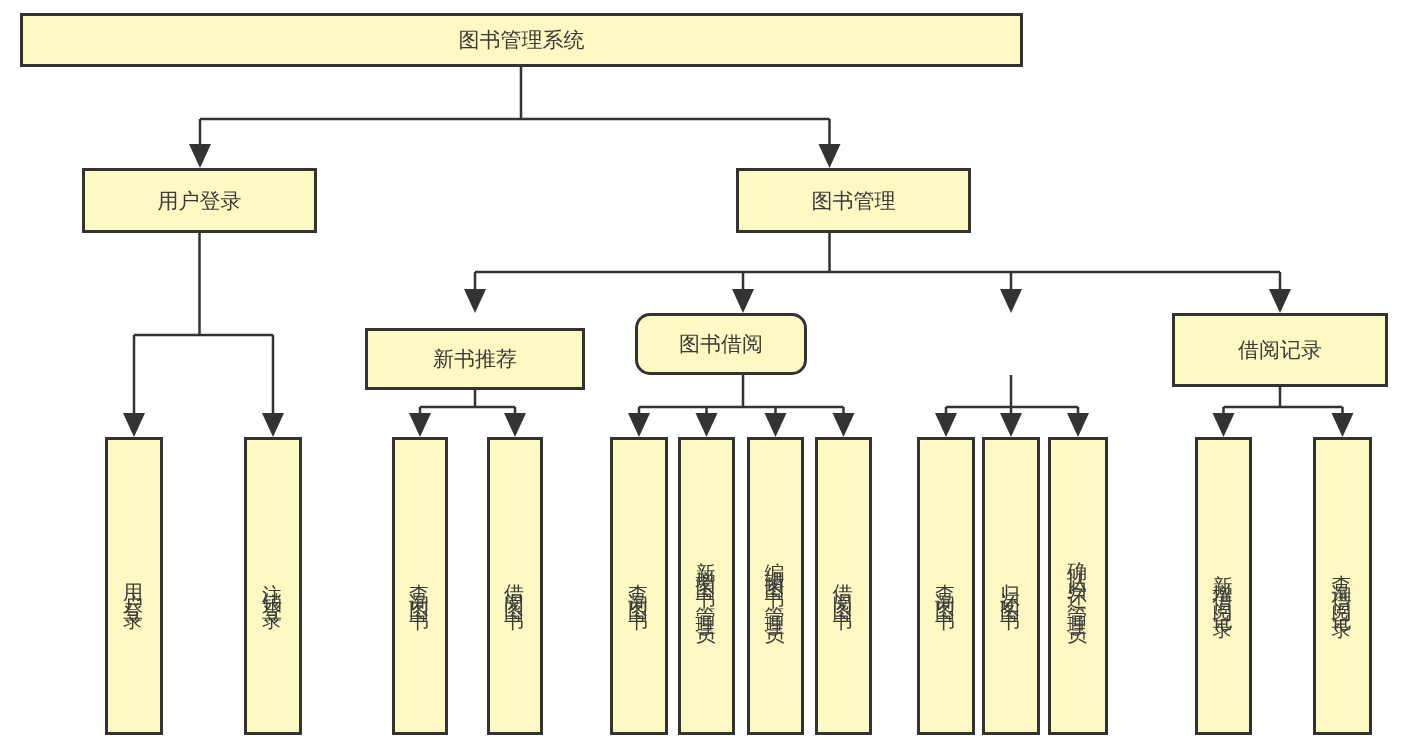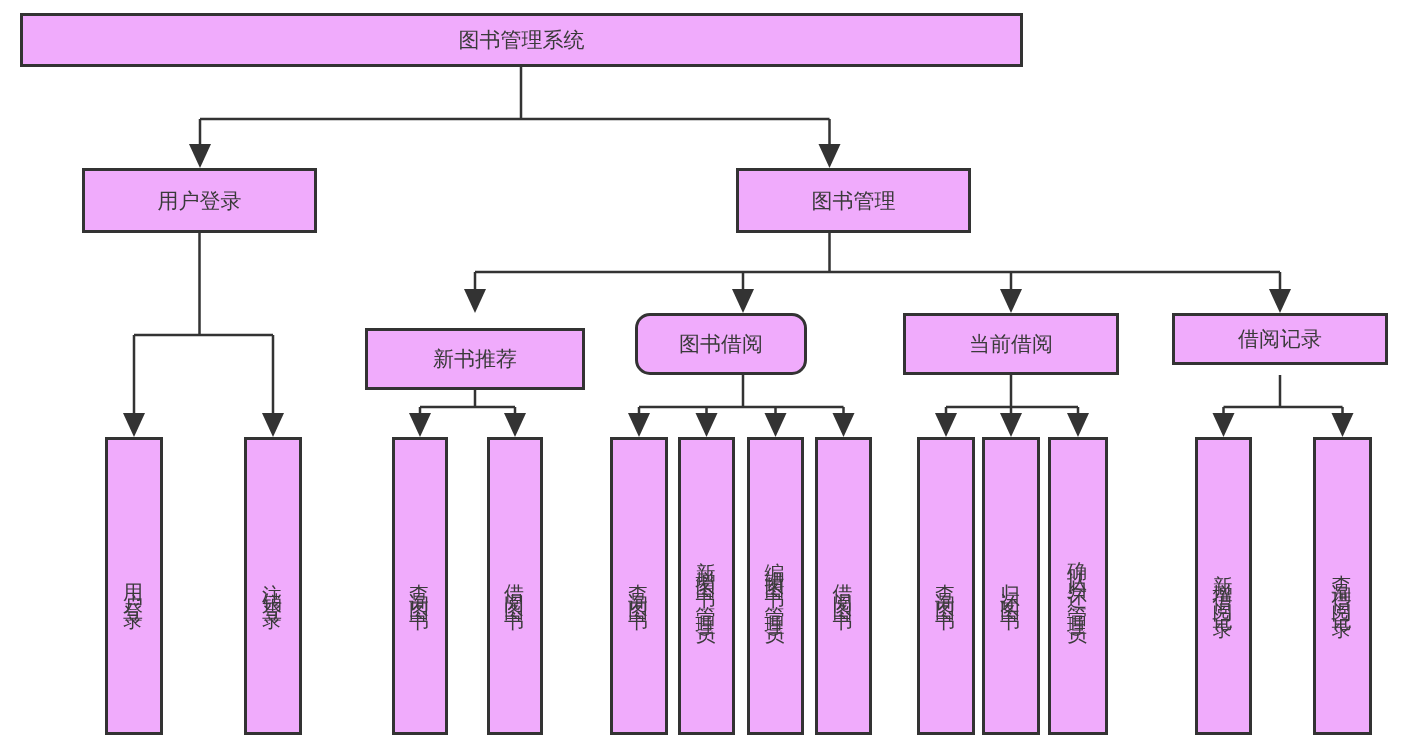--- a/index.html
+++ b/index.html
@@ -8,21 +8,21 @@
     width: 1405px;
     height: 747px;
     background: #ffffff;
     font-family: "Liberation Sans", "DejaVu Sans", sans-serif;
     overflow: hidden;
   }
   svg.wires { position: absolute; left: 0; top: 0; width: 1405px; height: 747px; }
   .node {
     position: absolute;
     box-sizing: border-box;
-    background: #f0abfc;
+    background: #fef9c3;
     border: 3px solid #333333;
     display: flex;
     align-items: center;
     justify-content: center;
     color: #3a3a3a;
   }
   .hbox span { font-size: 21px; white-space: nowrap; }
   .root span { font-size: 21px; }
   .leaf span {
     writing-mode: vertical-rl;
@@ -89,24 +89,21 @@
   <div class="node hbox" style="left:736px; top:168px; width:235px; height:65px;">
     <span>图书管理</span>
   </div>
 
   <div class="node hbox" style="left:365px; top:313px; width:220px; height:62px;margin-top:15px;">
     <span>新书推荐</span>
   </div>
   <div class="node hbox" style="left:635px; top:313px; width:172px; height:62px;border-radius:15px;">
     <span>图书借阅</span>
   </div>
-  <div class="node hbox" style="left:903px; top:313px; width:216px; height:62px;">
-    <span>当前借阅</span>
-  </div>
-  <div class="node hbox" style="left:1172px; top:313px; width:216px; height:52px;">
+  <div class="node hbox" style="left:1172px; top:313px; width:216px; height:74px;">
     <span>借阅记录</span>
   </div>
 
   <div class="node leaf" style="left:105px; top:437px; width:58px; height:298px;">
     <span>用户登录</span>
   </div>
   <div class="node leaf" style="left:244px; top:437px; width:58px; height:298px;">
     <span>注销登录</span>
   </div>
 

